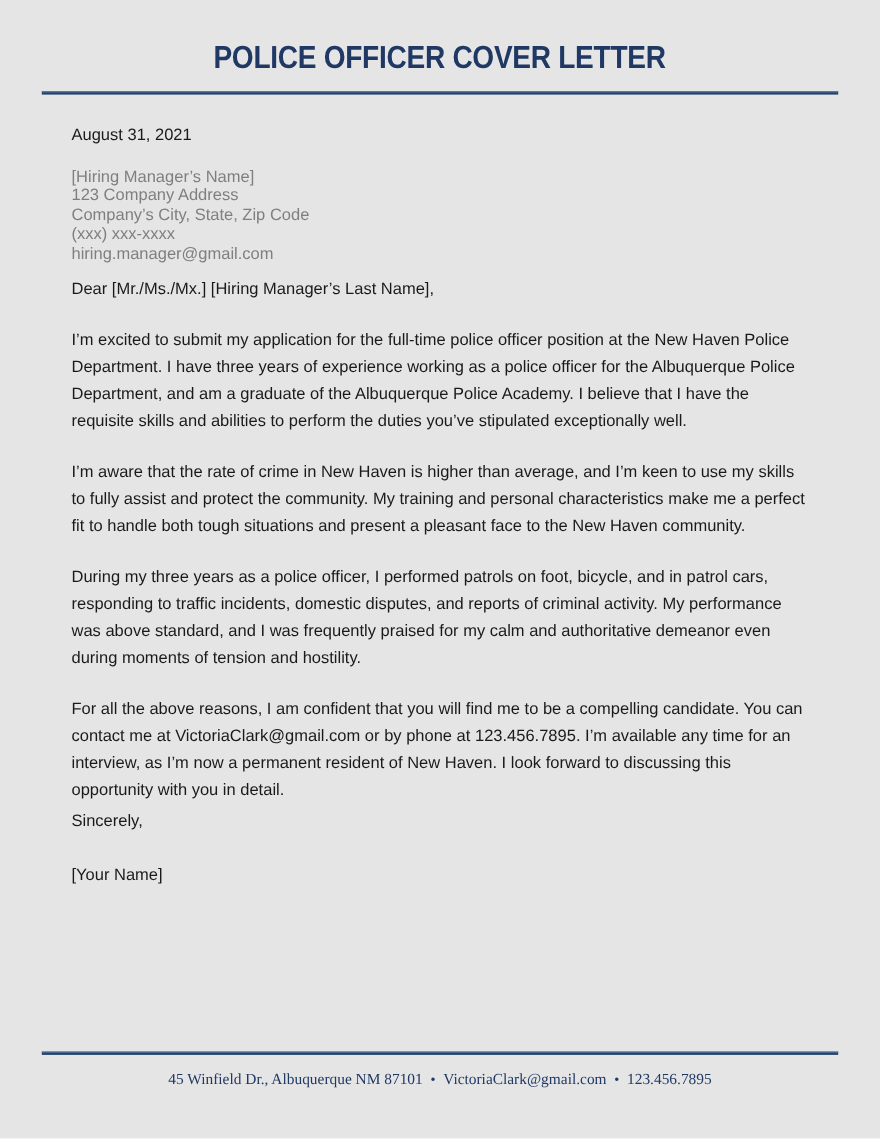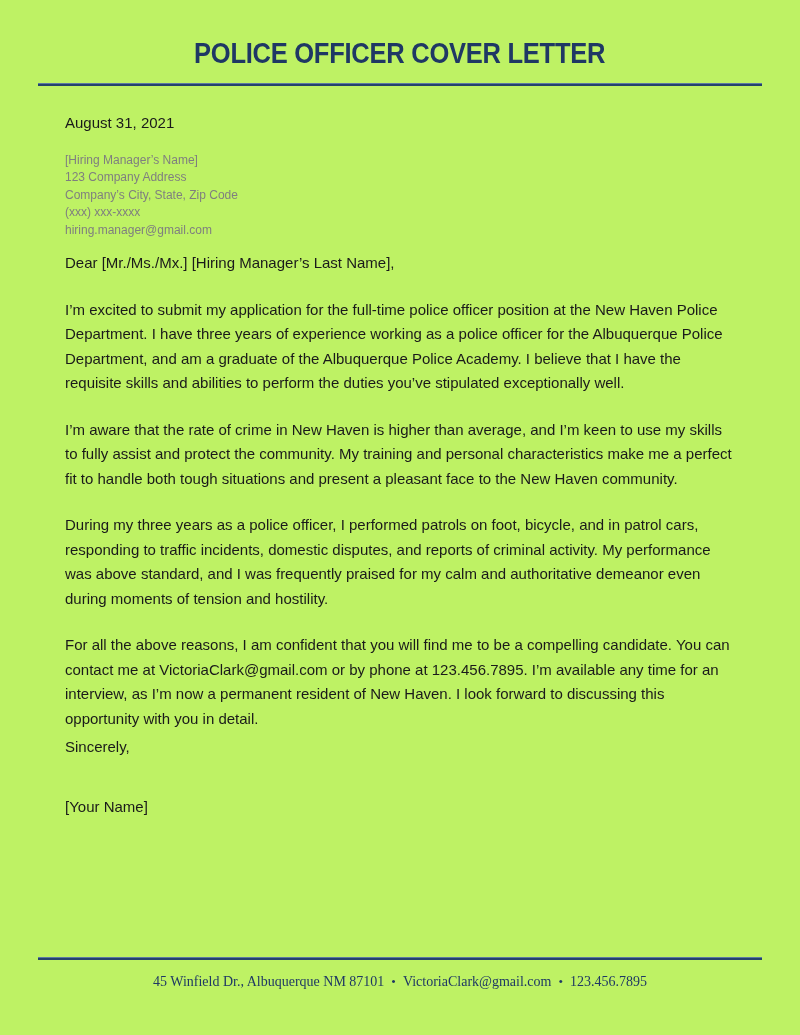--- a/index.html
+++ b/index.html
@@ -2,21 +2,21 @@
 <html><head>
 <meta charset="utf-8">
 <style>
   * { box-sizing: border-box; }
   html, body { margin: 0; padding: 0; background: #ffffff; }
   .page {
     position: relative;
     width: 800px;
     height: 1035px;
     margin: 0 auto;
-    background: #bef264;
+    background: #e5e5e5;
     font-family: "Liberation Sans", "DejaVu Sans", sans-serif;
     overflow: hidden;
   }
   .doc-title {
     margin: 38px 38px 13px;
     text-align: center;
     color: #1F3864;
     font-size: 29px;
     font-weight: bold;
     line-height: 1.1;
@@ -40,27 +40,27 @@
     font-size: 15px;
     line-height: 24.5px;
   }
   .date {
     margin: 28px 0 0;
     line-height: 18px;
   }
   .recipient {
     margin-top: 20px;
     color: #7F7F7F;
-    font-size: 12px;
+    font-size: 15px;
     line-height: 17.5px;
   }
   .salutation { margin-top: 12px; }
   .para { margin: 22px 0 0; }
   .closing { margin-top: 4px; }
-  .signature { margin-top: 35px; }
+  .signature { margin-top: 24px; }
   .page-footer {
     position: absolute;
     left: 0;
     right: 0;
     bottom: 45px;
     font-family: Liberation Serif, serif;
   }
   .footer-text {
     margin-top: 13px;
     text-align: center;

